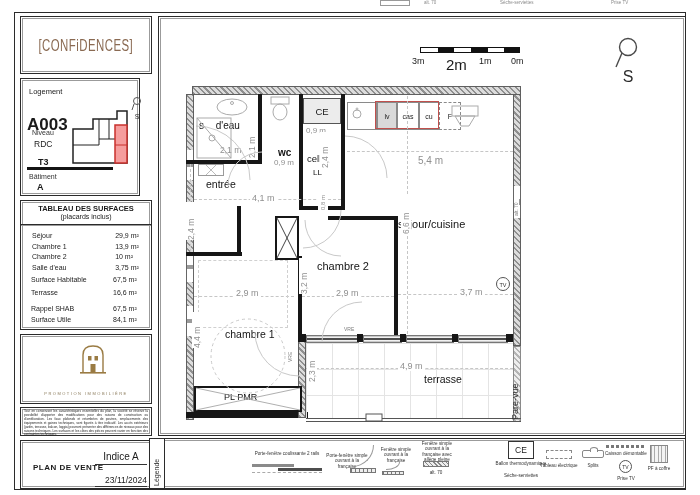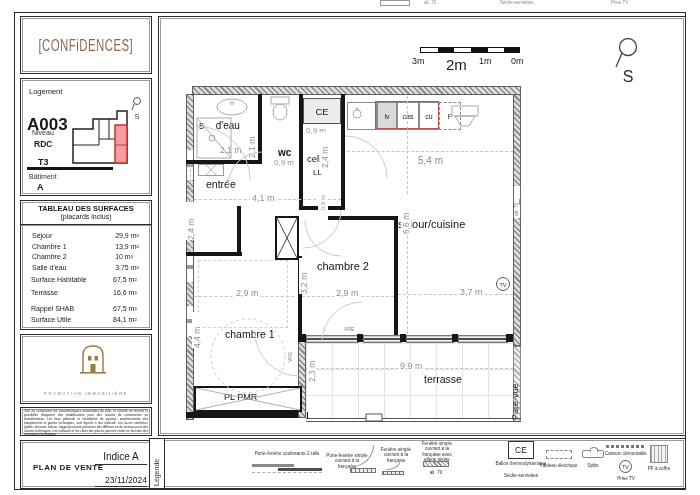--- a/index.html
+++ b/index.html
@@ -41,25 +41,25 @@
   <div class="cut" style="left:424px;">alt. 70</div>
   <div class="cut" style="left:500px;">Sèche-serviettes</div>
   <div class="cut" style="left:611px;">Prise TV</div>
 
   <div class="abs frame" style="left:14px;top:12px;width:672px;height:478px;"></div>
 
   <div class="abs dframe" style="left:20px;top:16px;width:132px;height:58px;display:flex;align-items:center;justify-content:center;">
     <span style="color:#8a6a52;font-size:13px;letter-spacing:0.5px;transform:scale(0.88,1.3);font-family:'Liberation Sans',sans-serif;">[CONFiDENCES]</span>
   </div>
 
-  <div class="abs dframe" style="left:20px;top:78px;width:132px;height:118px;">
+  <div class="abs dframe" style="left:20px;top:78px;width:120px;height:118px;">
     <div class="abs" style="left:8px;top:8px;font-size:7.5px;color:#222;">Logement</div>
     <div class="abs" style="left:6px;top:36px;font-size:17px;font-weight:bold;">A003</div>
     <div class="abs" style="left:11px;top:50px;font-size:7px;color:#333;">Niveau</div>
-    <div class="abs" style="left:13px;top:60px;font-size:8.5px;font-weight:bold;">RDC</div>
+    <div class="abs" style="left:13px;top:60px;font-size:8.5px;font-weight:normal;">RDC</div>
     <div class="abs" style="left:17px;top:78px;font-size:9px;font-weight:bold;">T3</div>
     <div class="abs" style="left:6px;top:88px;width:86px;height:3px;background:#141414;"></div>
     <div class="abs" style="left:8px;top:94px;font-size:7px;color:#333;">Bâtiment</div>
     <div class="abs" style="left:16px;top:103px;font-size:9px;font-weight:bold;">A</div>
 
     <svg width="88" height="96" style="left:44px;top:14px;" viewBox="0 0 88 96">
       <g fill="none" stroke="#222" stroke-width="1.5">
         <path d="M8,36 H28 V26 H52 V18 H62 V70 H8 Z" fill="#fff"></path>
         <path d="M34,26 V52 M8,52 H34 M44,26 V46 M34,46 H50" stroke-width="1"></path>
       </g>
@@ -231,21 +231,21 @@
   <div class="dim" style="left:250px;top:193px;font-size:9px;">4,1 m</div>
   <div class="dimv" style="left:186px;top:202px;height:38px;">2,4 m</div>
   <div class="dimv" style="left:318px;top:186px;height:24px;font-size:6px;">0,8 m</div>
   <div class="dim" style="left:416px;top:156px;font-size:10px;">5,4 m</div>
   <div class="dimv" style="left:401px;top:196px;height:38px;">6,6 m</div>
   <div class="dim" style="left:438px;top:287px;font-size:9px;margin-left:20px;">3,7 m</div>
   <div class="dim" style="left:334px;top:288px;font-size:9px;">2,9 m</div>
   <div class="dimv" style="left:299px;top:258px;height:36px;">3,2 m</div>
   <div class="dim" style="left:234px;top:288px;font-size:9px;">2,9 m</div>
   <div class="dimv" style="left:192px;top:312px;height:36px;">4,4 m</div>
-  <div class="dim" style="left:398px;top:361px;font-size:9px;">9,9 m</div>
+  <div class="dim" style="left:398px;top:361px;font-size:9px;">4,9 m</div>
   <div class="dimv" style="left:307px;top:352px;height:30px;">2,3 m</div>
 
   <svg width="700" height="495" viewBox="0 0 700 495">
     <g fill="none" stroke="#c9c9c9" stroke-width="1">
       <path d="M196,126 A54,54 0 0 1 250,180"></path>
       <path d="M262,152 A34,34 0 0 0 228,186"></path>
       <path d="M341,210 A38,38 0 0 1 303,248"></path>
       <path d="M305,220 A36,36 0 0 0 341,256"></path>
       <path d="M255,332 A44,44 0 0 0 299,376"></path>
       <path d="M322,342 A40,40 0 0 1 362,302"></path>

